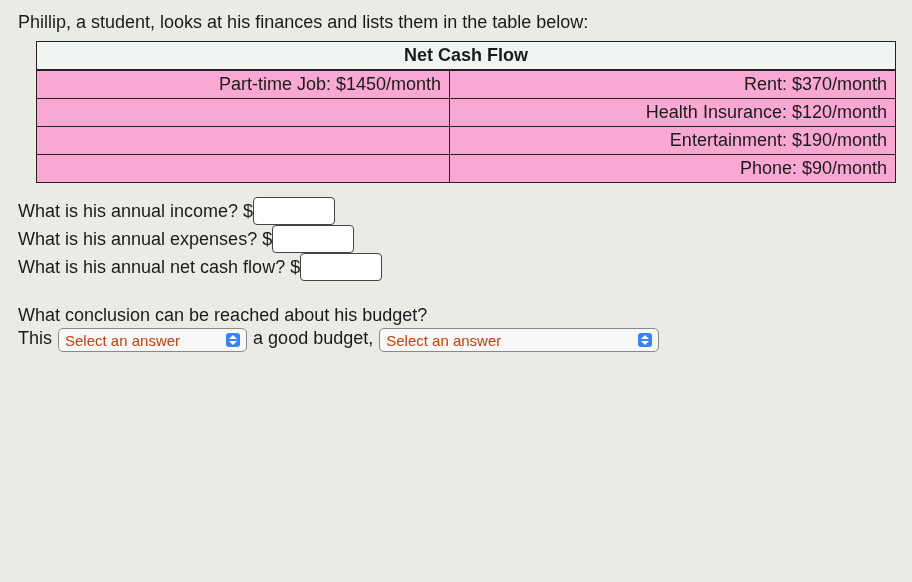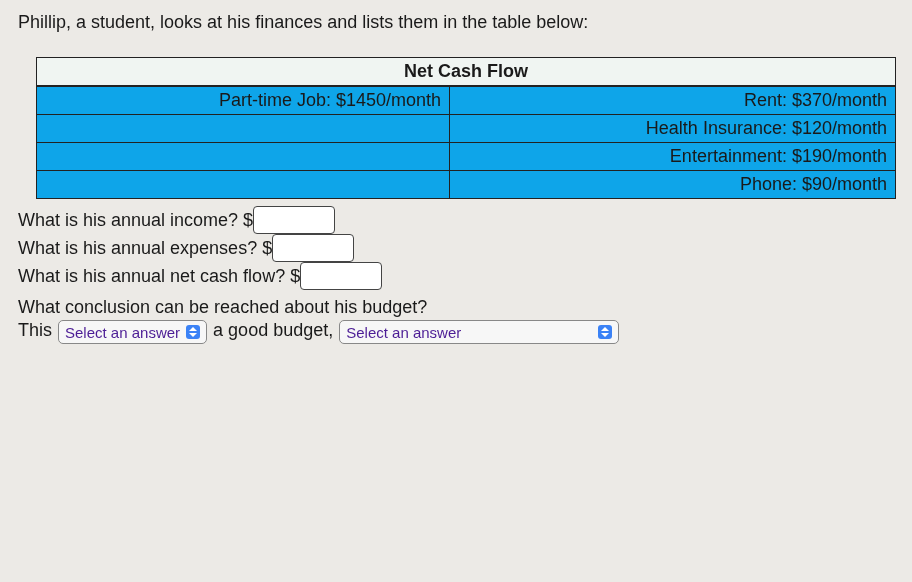--- a/index.html
+++ b/index.html
@@ -6,27 +6,27 @@
   body {
     margin: 0;
     padding: 12px 18px;
     font-family: Arial, Helvetica, sans-serif;
     font-size: 18px;
     color: #1a1a1a;
     background: #eceae6;
     width: 912px;
     height: 582px;
   }
-  .intro { margin-bottom: 24px; }
+  .intro { margin-bottom: 8px; }
   table.cashflow {
     border-collapse: collapse;
     width: 860px;
-    background: #0ea5e9;
+    background: #f9a8d4;
     margin-left: 18px;
-    margin-bottom: 7px;
+    margin-bottom: 14px;
   }
   table.cashflow th, table.cashflow td {
     border: 1px solid #222;
     padding: 3px 8px;
     text-align: right;
     font-weight: normal;
     height: 26px;
   }
   table.cashflow th.title {
     text-align: center;
@@ -49,22 +49,23 @@
     font-size: 16px;
   }
   .selectbox {
     display: inline-flex;
     align-items: center;
     border: 1px solid #888;
     border-radius: 5px;
     background: #f7f7f7;
     padding: 2px 6px;
     font-size: 15px;
-    color: #4c1d95;
+    color: #c2410c;
     height: 24px;
+    gap: 40px;
   }
   .selectbox.wide { width: 280px; justify-content: space-between; }
   .stepper {
     display: inline-flex;
     flex-direction: column;
     justify-content: center;
     width: 14px;
     height: 14px;
     background: #3b82f6;
     border-radius: 3px;
@@ -80,21 +81,21 @@
     border-bottom: 4px solid #fff;
   }
   .stepper::after {
     content: "";
     position: absolute;
     bottom: 2px; left: 3px;
     border-left: 4px solid transparent;
     border-right: 4px solid transparent;
     border-top: 4px solid #fff;
   }
-  .conclusion-block { margin-top: 7px; }
+  .conclusion-block { margin-top: 24px; }
   .conclusion-line2 { display: flex; align-items: flex-start; gap: 6px; margin-top: 2px; }
 </style>
 </head>
 <body>
 
 <div class="intro">Phillip, a student, looks at his finances and lists them in the table below:</div>
 
 <table class="cashflow">
   <tbody>
       <tr>

